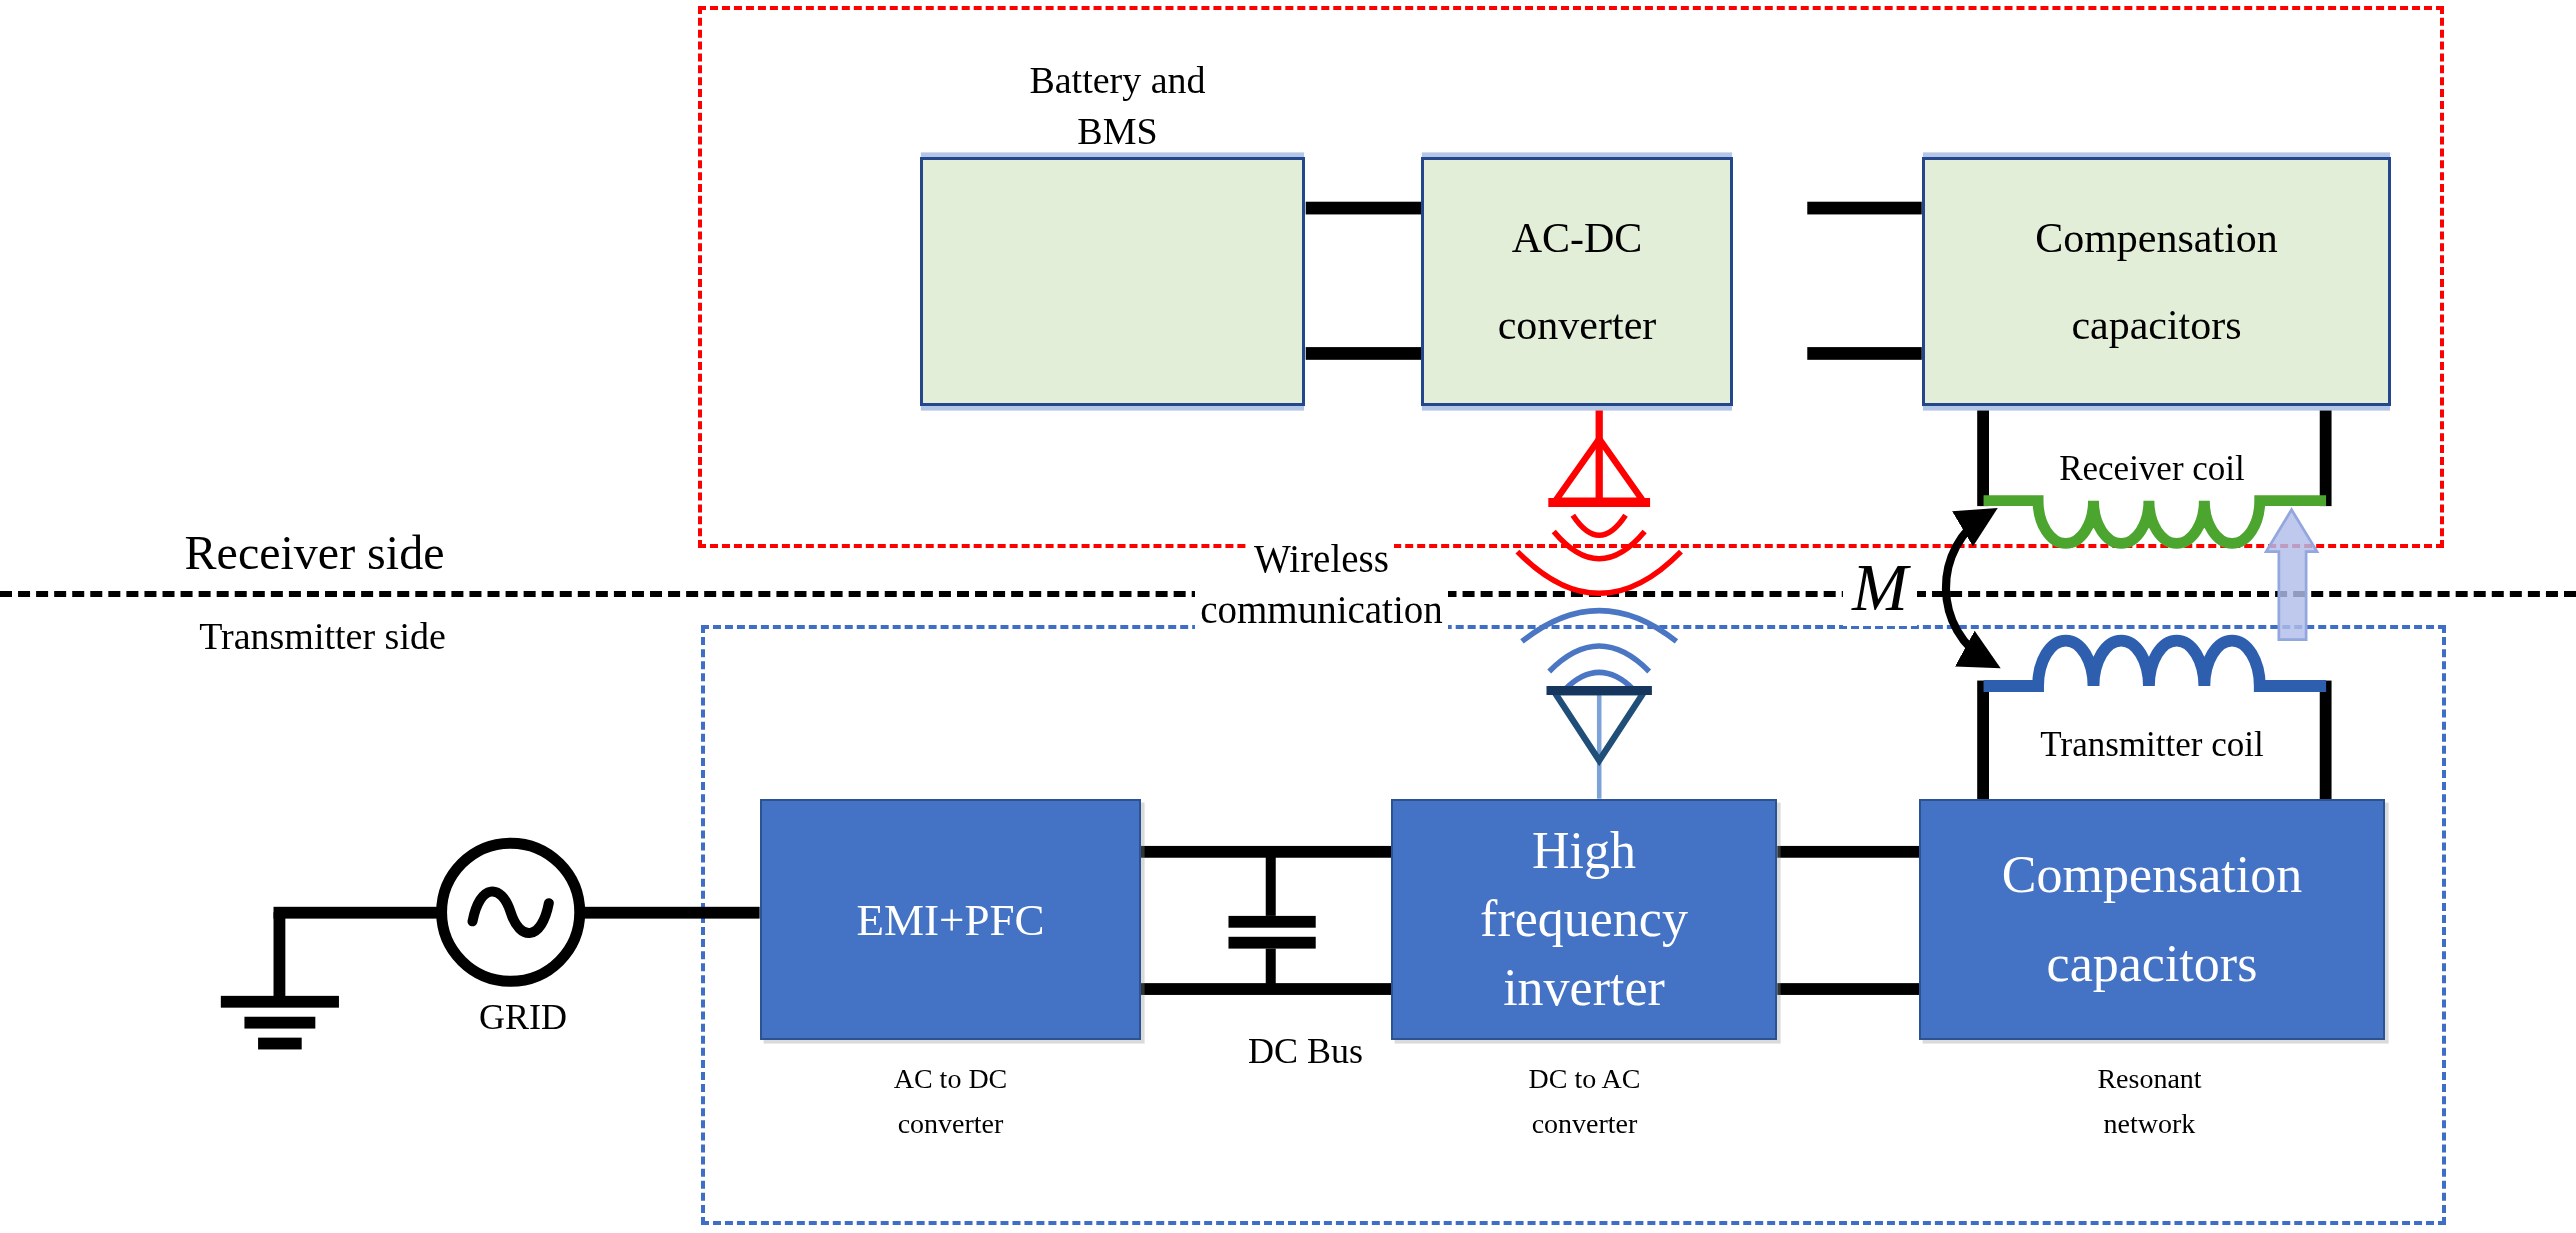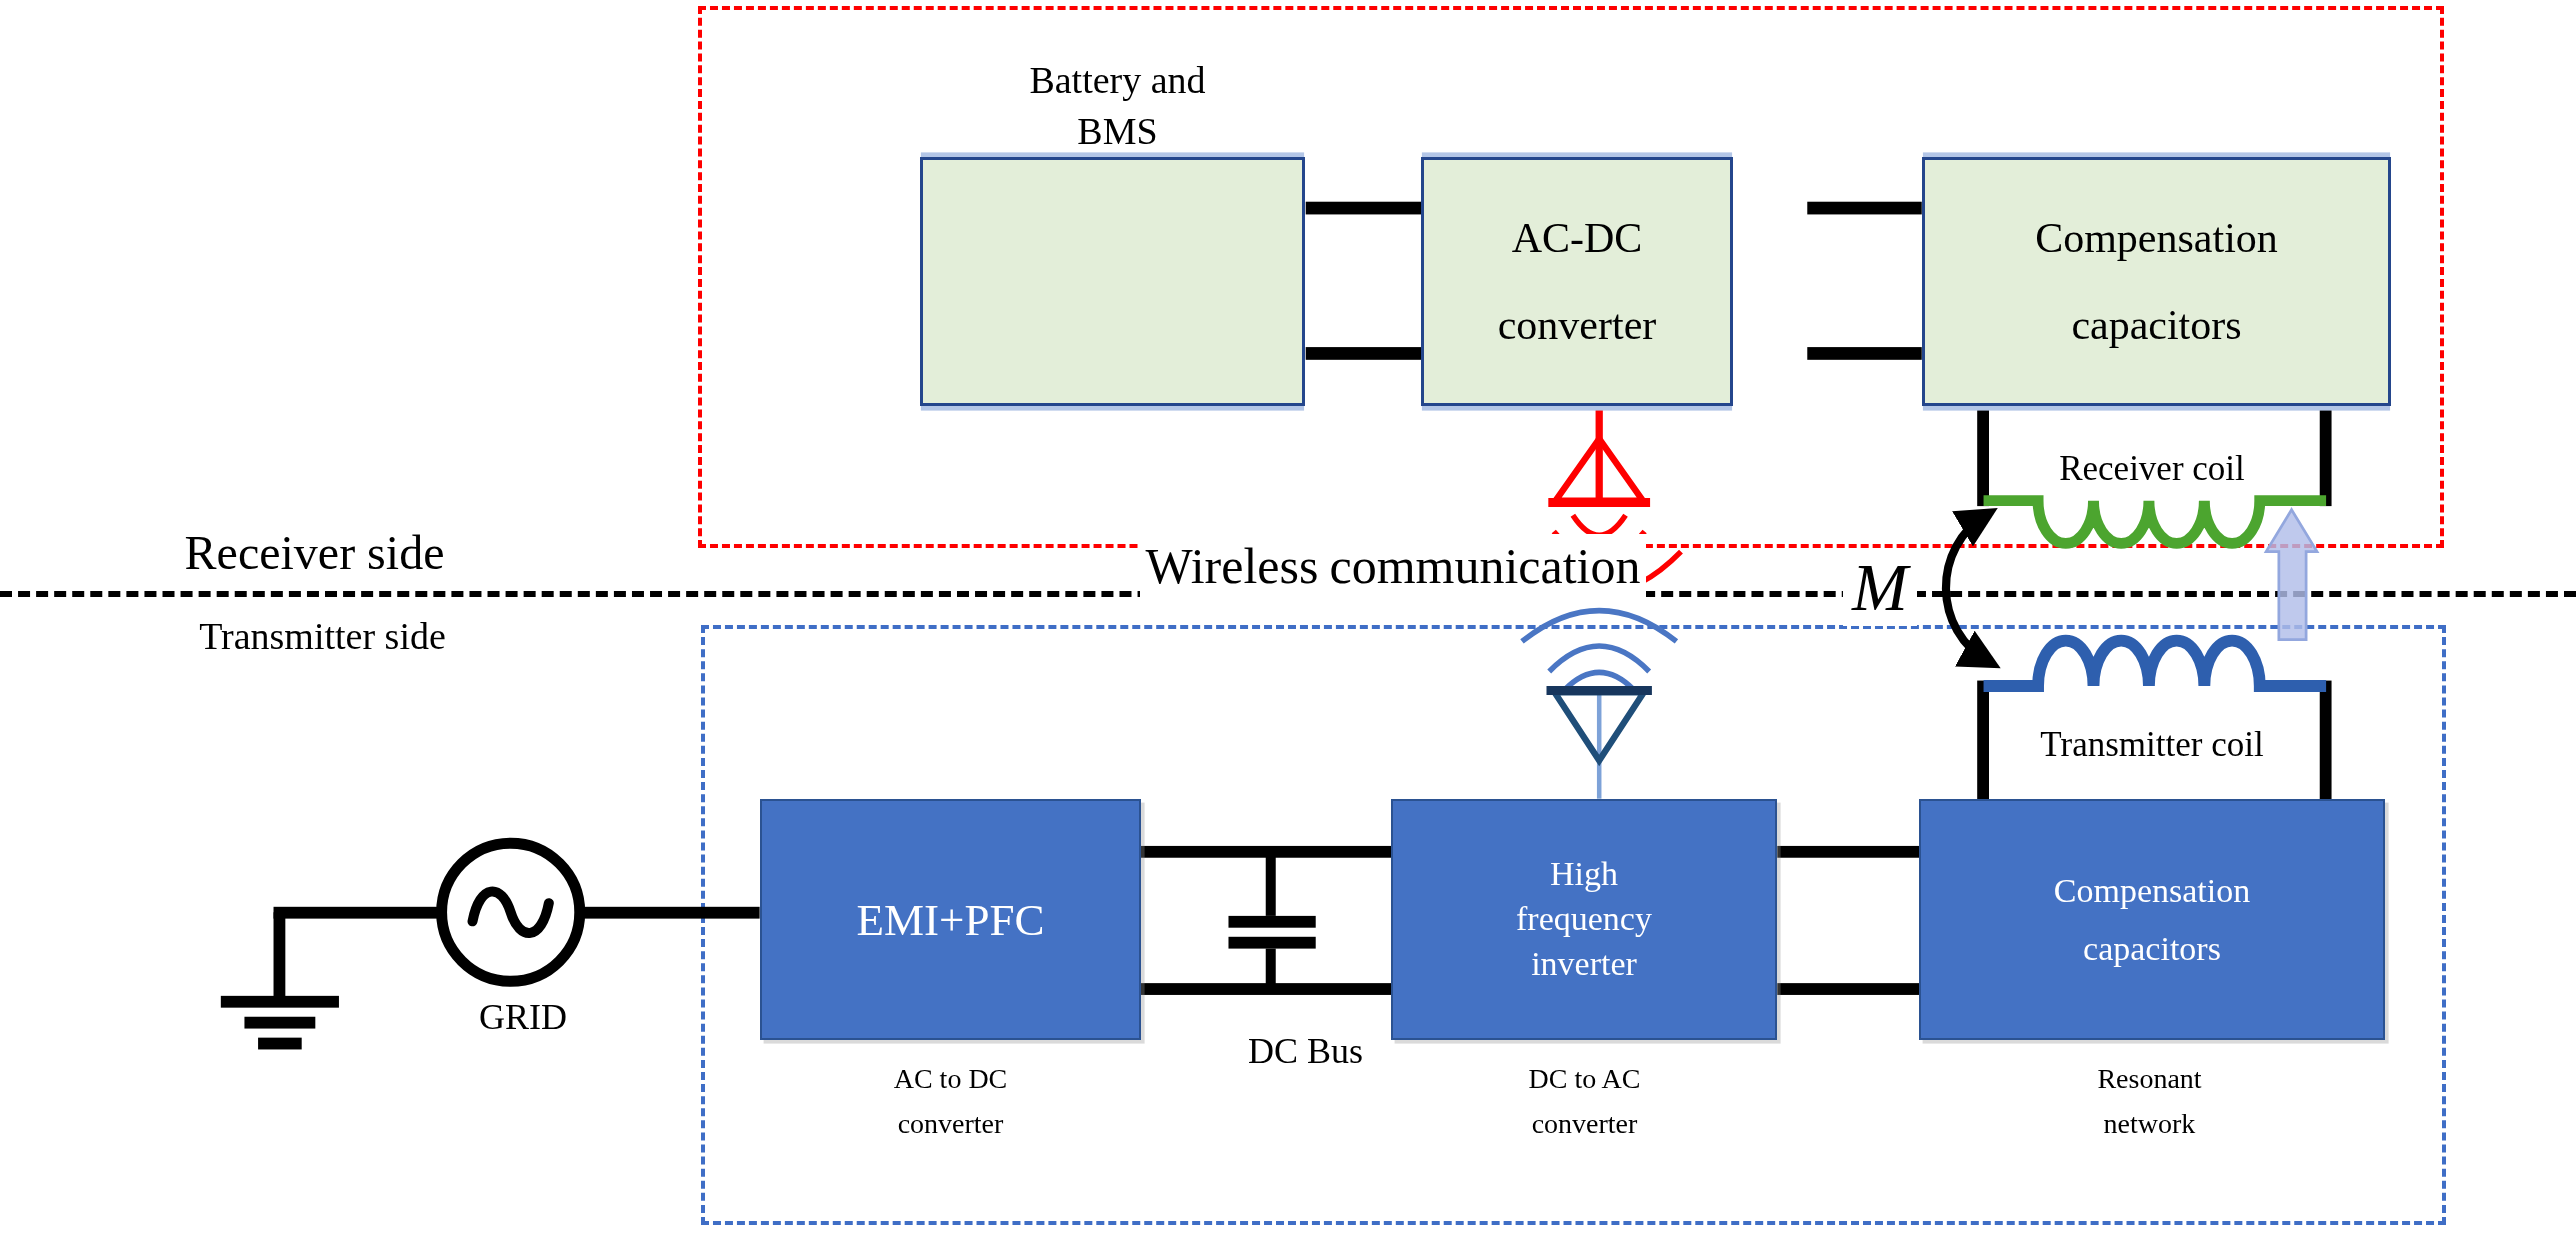--- a/index.html
+++ b/index.html
@@ -8,36 +8,36 @@
   .abs{position:absolute;box-sizing:border-box;}
   
   .rx-outline{left:698px;top:6.4px;width:1746px;height:542px;border:4.5px dashed #fe0000;}
   .tx-outline{left:701px;top:625px;width:1745px;height:600px;border:4.5px dashed #3f6ec6;}
   .separator{left:0;top:591px;width:2576px;height:0;border-top:6.4px dashed #000;}
   
   .box{display:flex;align-items:center;justify-content:center;text-align:center;white-space:pre-line;}
   .gbox{top:157px;height:249px;background:#e3eed9;border:3.6px solid #24468c;
         box-shadow:0 -5.5px 0 -0.9px #b3c6e7, 0 5.5px 0 -0.9px #b3c6e7;font-size:42px;line-height:2.05;}
   .bbox{top:799px;height:241px;background:#4472c4;border:2.7px solid #2b5291;color:#ffffff;
-        box-shadow:3.6px 3.6px 0 rgba(150,150,150,.35);font-size:34px;}
+        box-shadow:3.6px 3.6px 0 rgba(150,150,150,.35);font-size:52px;}
   #battery-box{left:920px;width:385px;}
   #acdc-box{left:1421px;width:312px;}
   #rxcomp-box{left:1922px;width:469px;}
   #emi-box{left:760px;width:381px;font-size:45px;}
   #inv-box{left:1391px;width:386px;line-height:1.32;}
   #txcomp-box{left:1919px;width:466px;line-height:1.7;}
   
   .lbl{text-align:center;white-space:pre-line;}
   #battery-lbl{left:936px;top:55px;width:363px;font-size:38px;line-height:1.35;}
   #rxcoil-lbl{left:1992px;top:449px;width:320px;font-size:35px;}
   #txcoil-lbl{left:1992px;top:725px;width:320px;font-size:35px;font-family:Liberation Serif, serif;}
   #rxside-lbl{left:101px;top:505px;width:427px;font-size:48px;margin-top:20px;}
   #txside-lbl{left:109px;top:614px;width:427px;font-size:38px;}
-  #wireless-lbl{left:1140px;top:534px;width:363px;font-size:50px;line-height:1.3;
-                display:flex;flex-direction:row;align-items:center;}
+  #wireless-lbl{left:1140px;top:534px;width:363px;font-size:39px;line-height:1.3;
+                display:flex;flex-direction:column;align-items:center;}
   #wireless-lbl span{background:#ffffff;padding:0 5.5px;}
   #m-lbl{left:1843px;top:549px;font-size:67px;font-style:italic;background:#ffffff;padding:0 9px;}
   #grid-lbl{left:432px;top:996px;width:182px;font-size:36px;}
   #dcbus-lbl{left:1181px;top:1030px;width:182px;font-size:36px;text-align:right;}
   .sub{font-size:28px;line-height:1.6;}
   #acdc-sub{left:769px;top:1057px;width:363px;}
   #dcac-sub{left:1403px;top:1057px;width:363px;}
   #res-sub{left:1968px;top:1057px;width:363px;}
   svg{position:absolute;left:0;top:0;}
 </style>

